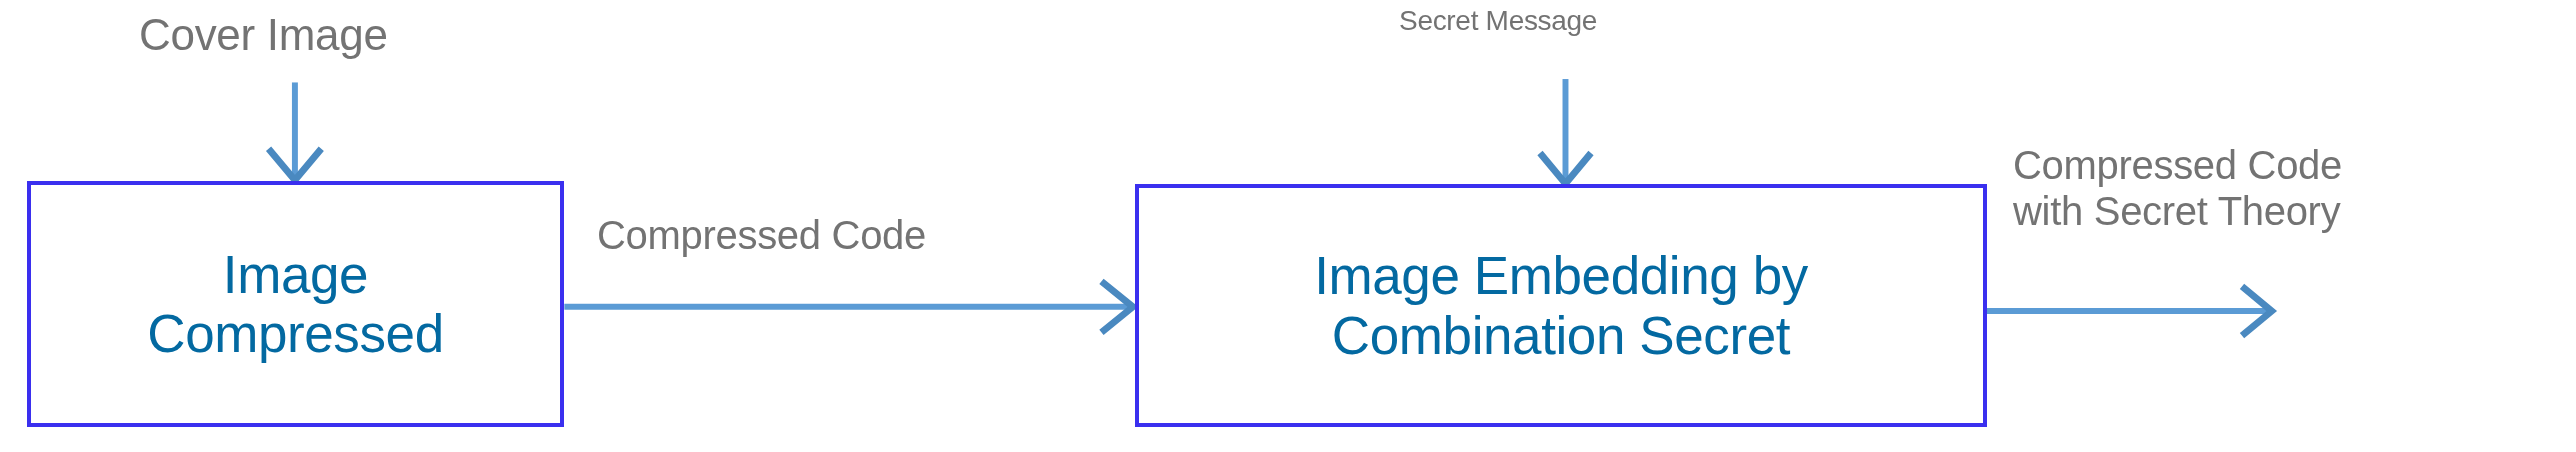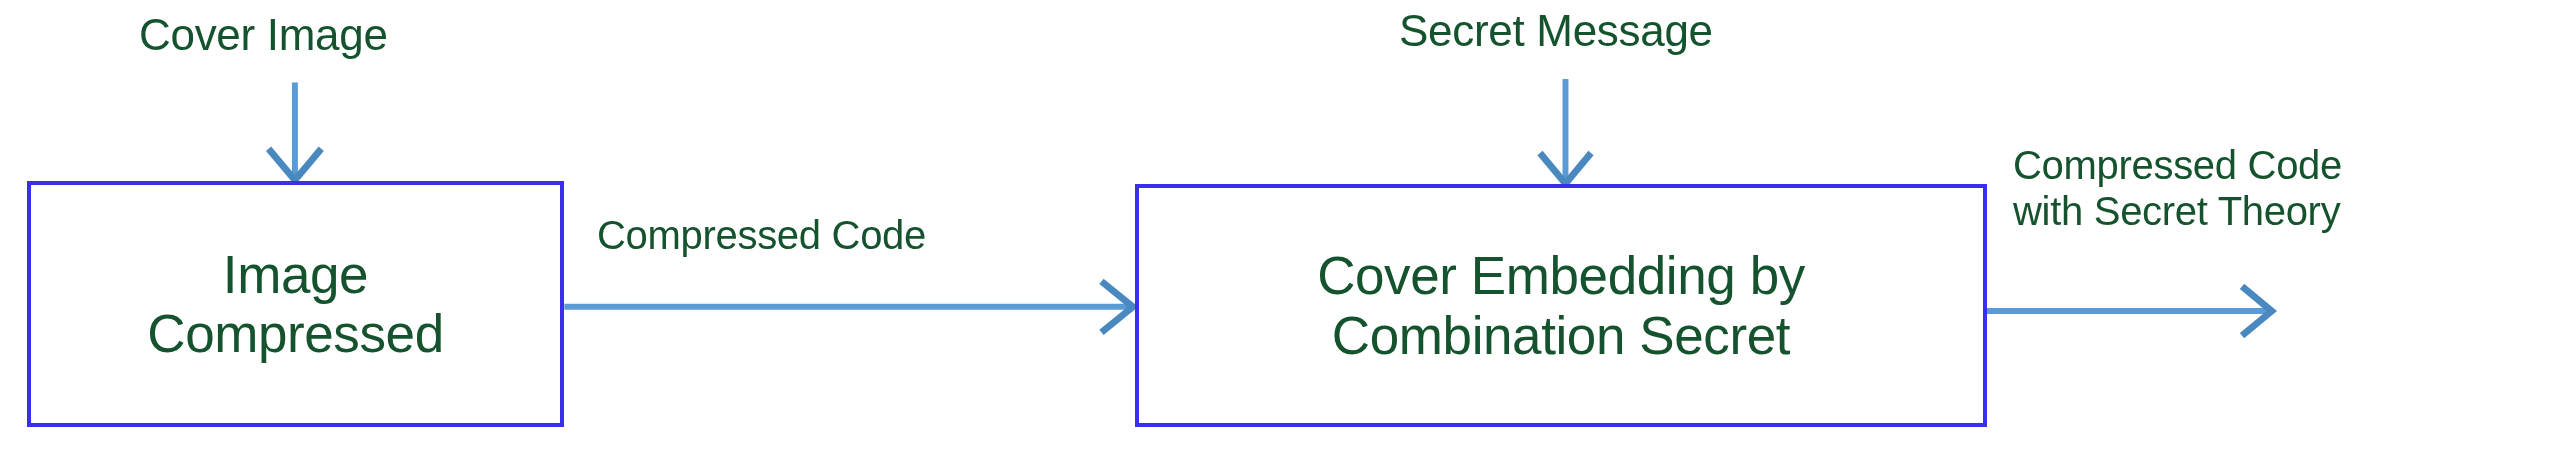--- a/index.html
+++ b/index.html
@@ -20,21 +20,21 @@
   .proc-box {
     position: absolute;
     box-sizing: border-box;
     border: 4.2px solid #3A2FEF;
     background: #ffffff;
     display: flex;
     flex-direction: column;
     align-items: center;
     justify-content: center;
     text-align: left;
-    color: #14532d;
+    color: #0369a1;
     line-height: 1.12;
     letter-spacing: -0.4px;
   }
   .proc-line {
     display: block;
     white-space: nowrap;
   }
 
   #box-image-compression {
     left: 27px;
@@ -47,34 +47,34 @@
     left: 1135px;
     top: 184px;
     width: 852px;
     height: 243px;
     font-size: 53px;
   }
 
   
   .label {
     position: absolute;
-    color: #14532d;
+    color: #737373;
     white-space: nowrap;
     line-height: 1.16;
     letter-spacing: -0.3px;
   }
   #label-cover-image {
     left: 139px;
     top: 8.5px;
     font-size: 44px;
   }
   #label-secret-message {
     left: 1399px;
     top: 5.1px;
-    font-size: 44px;
+    font-size: 28px;
   }
   #label-compressed-code {
     left: 597px;
     top: 212px;
     font-size: 40px;
   }
   #label-compressed-code-secret {
     left: 2013px;
     top: 143px;
     font-size: 40px;
@@ -144,18 +144,18 @@
     <span class="lbl-line">Compressed Code</span>
     <span class="lbl-line">with Secret Theory</span>
   </div>
 
   <div class="proc-box" id="box-image-compression">
     <span class="proc-line">Image</span>
     <span class="proc-line">Compressed</span>
   </div>
 
   <div class="proc-box" id="box-data-embedding">
-    <span class="proc-line">Cover Embedding by</span>
+    <span class="proc-line">Image Embedding by</span>
     <span class="proc-line">Combination Secret</span>
   </div>
 
 </div>
 
 
 </body></html>

